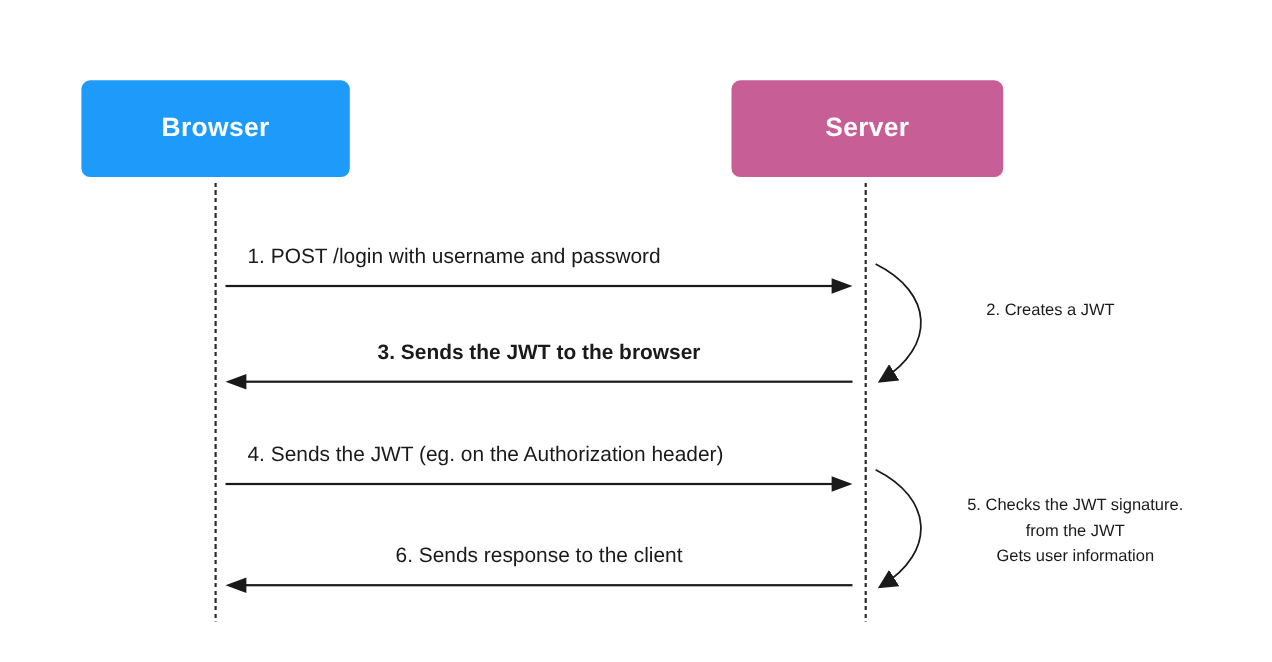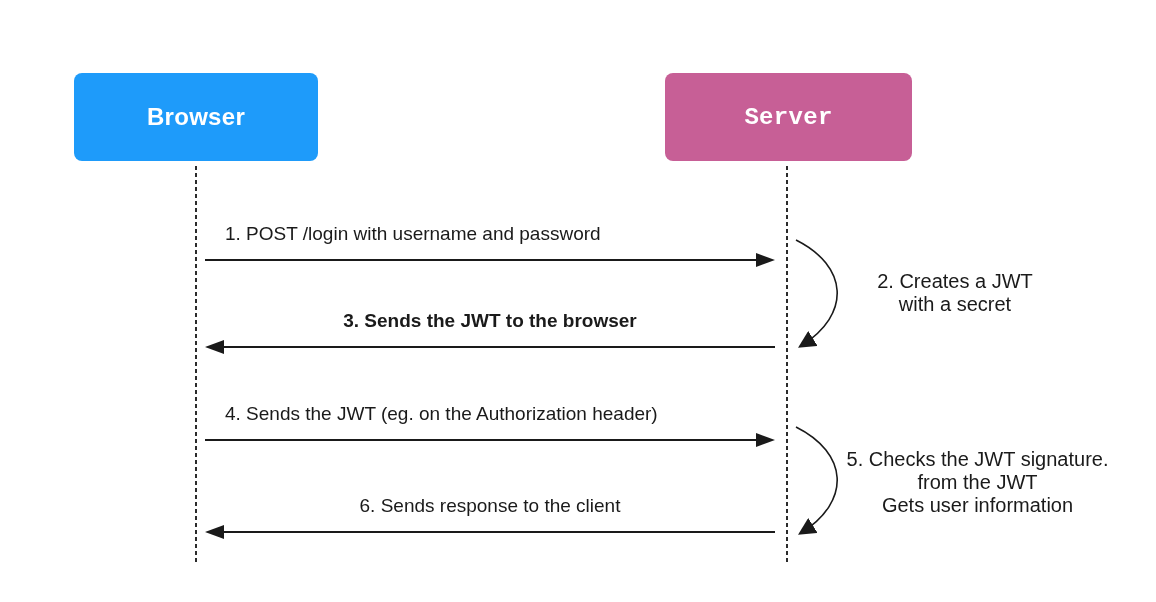--- a/index.html
+++ b/index.html
@@ -21,21 +21,21 @@
   .actor-box {
     position: absolute;
     top: 73px;
     height: 88px;
     border-radius: 8px;
     display: flex;
     align-items: center;
     justify-content: center;
   }
   .actor-browser { left: 74px;  width: 244px; }
-  .actor-server  { left: 665px; width: 247px; font-family: Liberation Mono, monospace; }
+  .actor-server  { left: 665px; width: 247px; }
   .actor-label {
     color: #ffffff;
     font-size: 24px;
     font-weight: 700;
     letter-spacing: 0.3px;
   }
 
   
   .lifeline {
     position: absolute;
@@ -96,21 +96,21 @@
     position: absolute;
     width: 70px;
     height: 122px;
   }
   .self-arrow-2 { left: 790px; top: 234px; }
   .self-arrow-5 { left: 790px; top: 421px; }
 
   
   .self-note {
     position: absolute;
-    font-size: 20px;
+    font-size: 15px;
     line-height: 23px;
     color: #1a1a1a;
     text-align: center;
   }
   .self-note-2 { left: 855px; top: 270px; width: 200px; }
   .self-note-5 { left: 840px; top: 448px; width: 275px; }
 </style>
 </head>
 <body>
 
@@ -163,21 +163,20 @@
     <defs>
       <marker id="ah" viewBox="0 0 10 10" refX="8" refY="5" markerWidth="11" markerHeight="11" orient="auto-start-reverse">
         <path d="M0,0 L10,5 L0,10 z" fill="#1a1a1a"></path>
       </marker>
     </defs>
     <path d="M 6,6 C 58,32 62,80 11,112" fill="none" stroke="#1a1a1a" stroke-width="1.6" marker-end="url(#ah)"></path>
   </svg>
 
   <div class="self-note self-note-2">
     <div>2. Creates a JWT</div>
-    <div>with a secret</div>
   </div>
 
   <svg class="self-arrow self-arrow-5" viewBox="0 0 70 122">
     <path d="M 6,6 C 58,32 62,80 11,112" fill="none" stroke="#1a1a1a" stroke-width="1.6" marker-end="url(#ah)"></path>
   </svg>
 
   <div class="self-note self-note-5">
     <div>5. Checks the JWT signature.</div>
     <div>from the JWT</div>
     <div>Gets user information</div>

